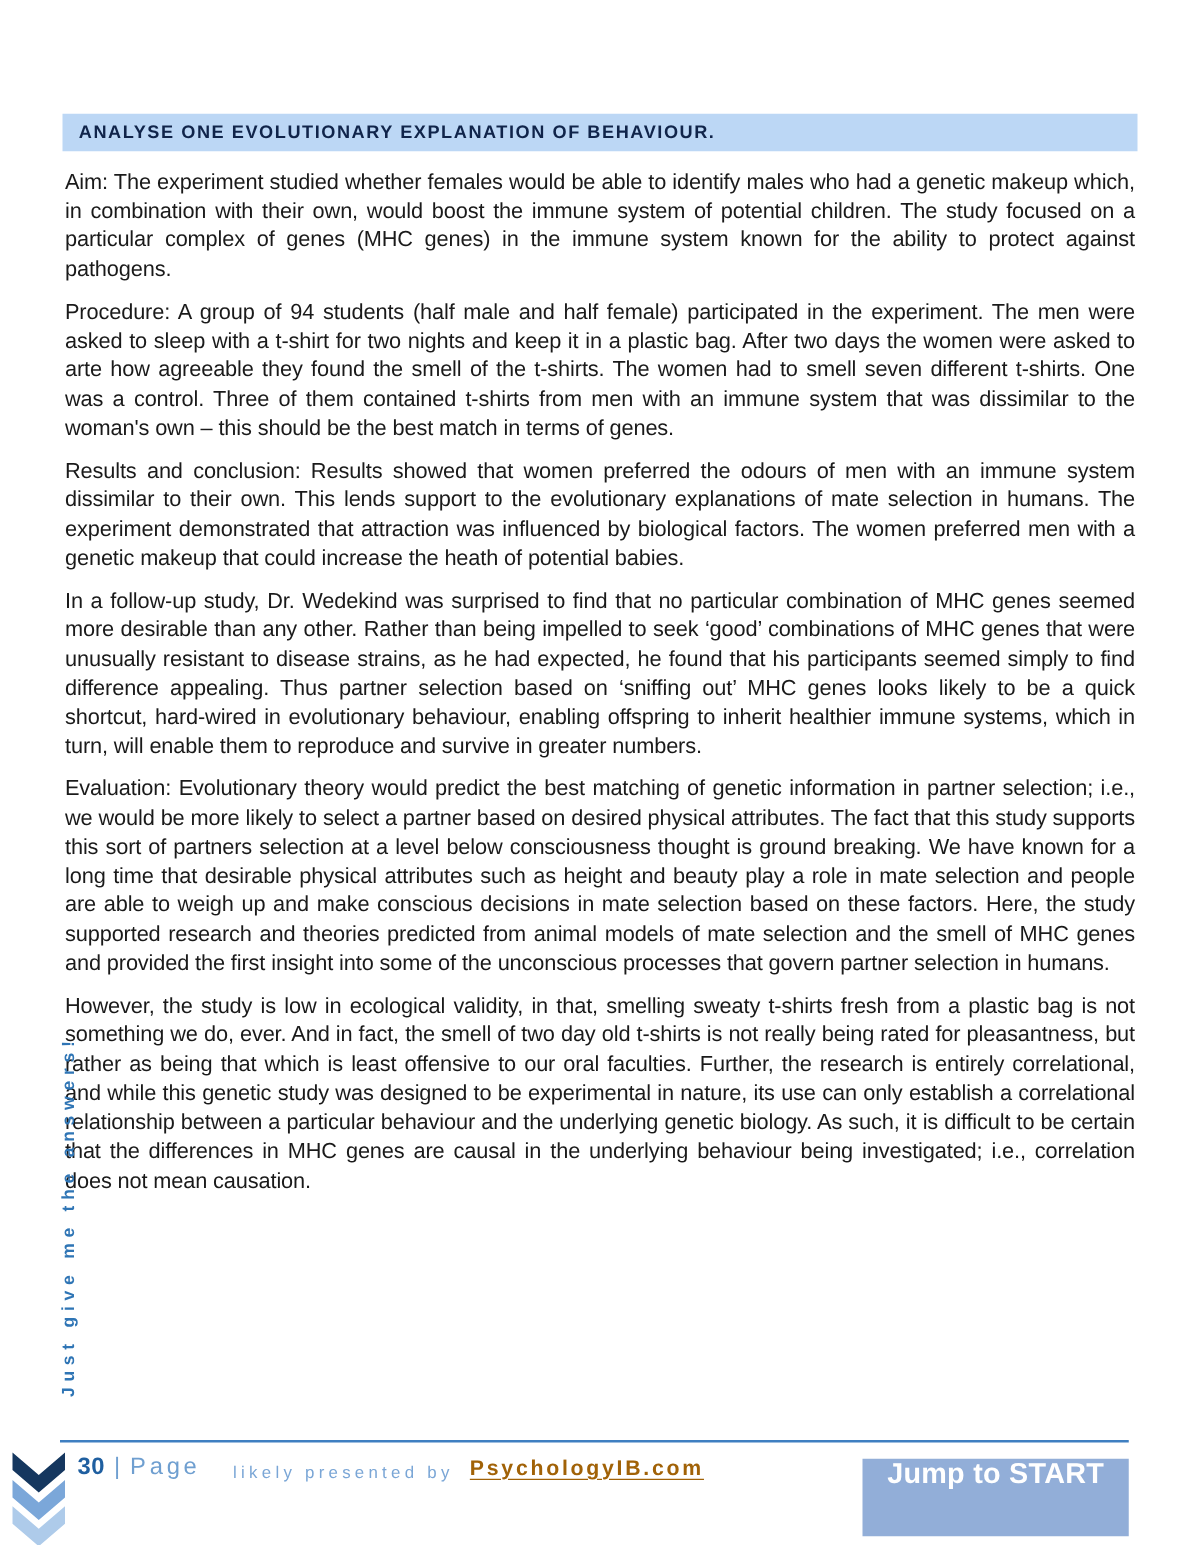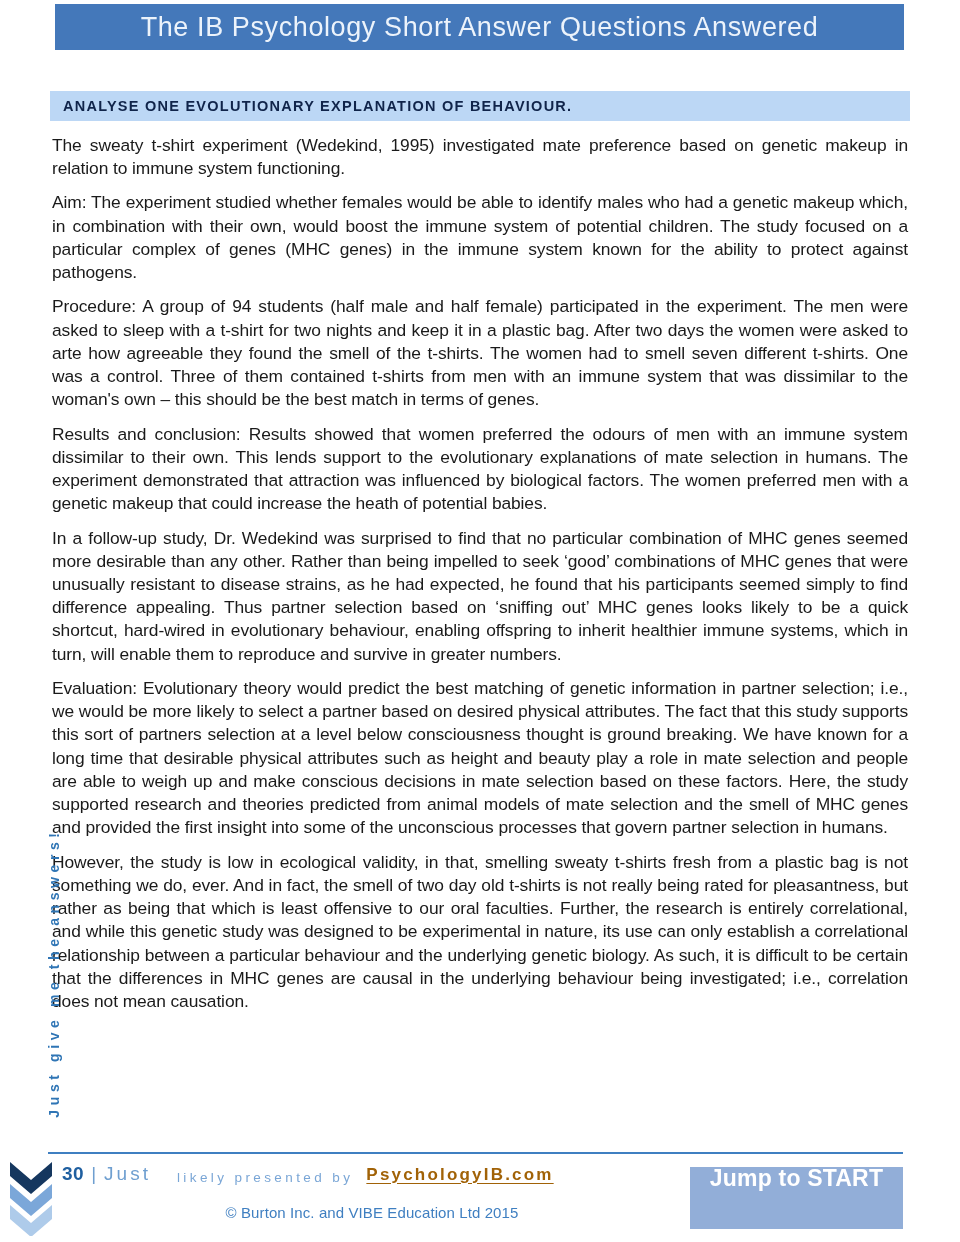--- a/index.html
+++ b/index.html
@@ -182,30 +182,26 @@
     font-weight: bold;
     letter-spacing: 0.2px;
     line-height: 1;
   }
 </style>
 </head>
 <body>
 
 <div id="page">
 
-  <div class="header-banner">
-    <div class="header-title">The IB Psychology Short Answer Questions Answered</div>
-  </div>
 
   <div class="section-bar">
     <div class="section-bar-label">ANALYSE ONE EVOLUTIONARY EXPLANATION OF BEHAVIOUR.</div>
   </div>
 
   <div class="body-col">
-    <p class="para">The sweaty t-shirt experiment (Wedekind, 1995) investigated mate preference based on genetic makeup in relation to immune system functioning.</p>
     <p class="para">Aim: The experiment studied whether females would be able to identify males who had a genetic makeup which, in combination with their own, would boost the immune system of potential children. The study focused on a particular complex of genes (MHC genes) in the immune system known for the ability to protect against pathogens.</p>
     <p class="para">Procedure: A group of 94 students (half male and half female) participated in the experiment. The men were asked to sleep with a t-shirt for two nights and keep it in a plastic bag. After two days the women were asked to arte how agreeable they found the smell of the t-shirts. The women had to smell seven different t-shirts. One was a control. Three of them contained t-shirts from men with an immune system that was dissimilar to the woman's own – this should be the best match in terms of genes.</p>
     <p class="para">Results and conclusion:  Results showed that women preferred the odours of men with an immune system dissimilar to their own. This lends support to the evolutionary explanations of mate selection in humans. The experiment demonstrated that attraction was influenced by biological factors. The women preferred men with a genetic makeup that could increase the heath of potential babies.</p>
     <p class="para">In a follow-up study, Dr. Wedekind was surprised to find that no particular combination of MHC genes seemed more desirable than any other. Rather than being impelled to seek ‘good’ combinations of MHC genes that were unusually resistant to disease strains, as he had expected, he found that his participants seemed simply to find difference appealing. Thus partner selection based on ‘sniffing out’ MHC genes looks likely to be a quick shortcut, hard-wired in evolutionary behaviour, enabling offspring to inherit healthier immune systems, which in turn, will enable them to reproduce and survive in greater numbers.</p>
     <p class="para">Evaluation: Evolutionary theory would predict the best matching of genetic information in partner selection; i.e., we would be more likely to select a partner based on desired physical attributes. The fact that this study supports this sort of partners selection at a level below consciousness thought is ground breaking. We have known for a long time that desirable physical attributes such as height and beauty play a role in mate selection and people are able to weigh up and make conscious decisions in mate selection based on these factors. Here, the study supported research and theories predicted from animal models of mate selection and the smell of MHC genes and provided the first insight into some of the unconscious processes that govern partner selection in humans.</p>
     <p class="para last">However, the study is low in ecological validity, in that, smelling sweaty t-shirts fresh from a plastic bag is not something we do, ever. And in fact, the smell of two day old t-shirts is not really being rated for pleasantness, but rather as being that which is least offensive to our oral faculties. Further, the research is entirely correlational, and while this genetic study was designed to be experimental in nature, its use can only establish a correlational relationship between a particular behaviour and the underlying genetic biology. As such, it is difficult to be certain that the differences in MHC genes are causal in the underlying behaviour being investigated; i.e., correlation does not mean causation.</p>
   </div>
 
   <div class="side-tagline">Just give me the answers!</div>
 
@@ -215,24 +211,23 @@
     <svg width="46" height="76" viewBox="0 0 46 76" xmlns="http://www.w3.org/2000/svg">
       <path d="M2 2 L23 20 L44 2 L44 16 L23 34 L2 16 Z" fill="#15375f"></path>
       <path d="M2 24 L23 42 L44 24 L44 38 L23 56 L2 38 Z" fill="#7ba7d9"></path>
       <path d="M2 45 L23 63 L44 45 L44 59 L23 77 L2 59 Z" fill="#aecbea"></path>
     </svg>
   </div>
 
   <div class="footer-line">
     <span class="pg-num">30</span>
     <span class="pg-sep">|</span>
-    <span class="pg-word">Just</span>
+    <span class="pg-word">Page</span>
     <span class="proudly">likely presented by</span>
     <span class="brand">PsychologyIB.com</span>
   </div>
 
-  <div class="copyright">© Burton Inc. and VIBE Education Ltd 2015</div>
 
   <button class="jump-button">
     <span class="jump-button-label">Jump to START</span>
   </button>
 
 </div>
 
 </body></html>

